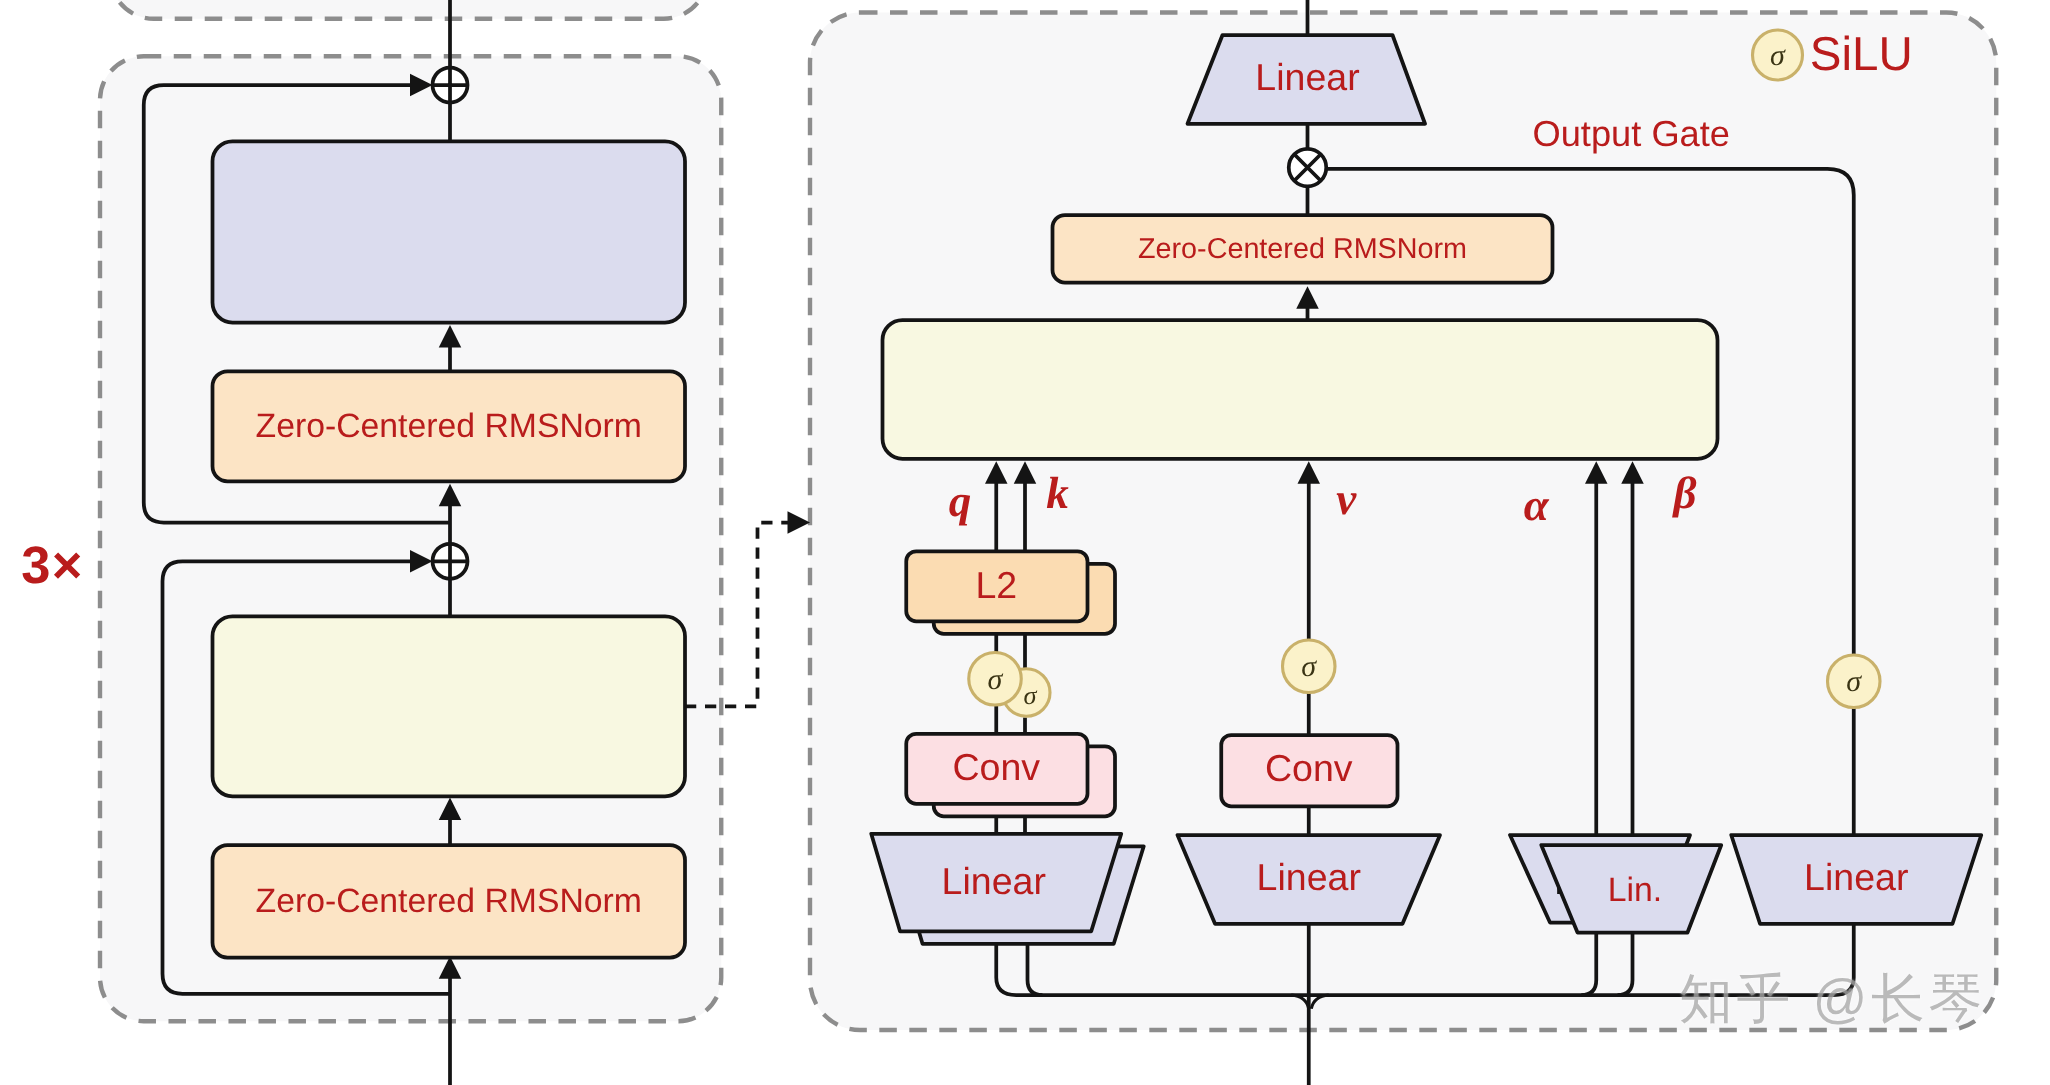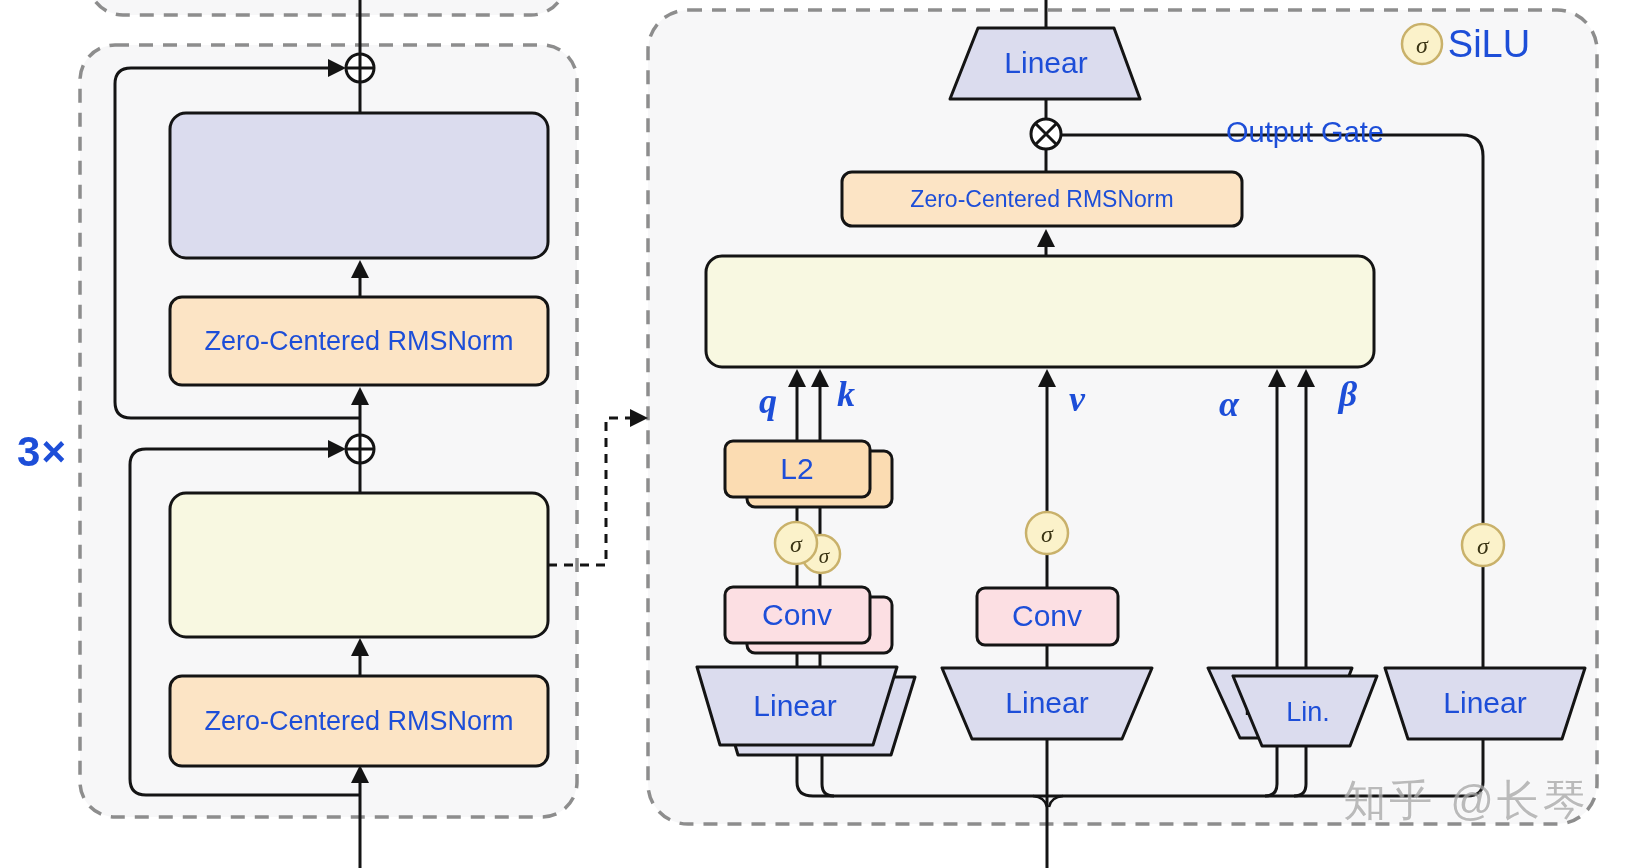--- a/index.html
+++ b/index.html
@@ -4,21 +4,21 @@
 <style>
   html,body{margin:0;padding:0;background:#ffffff;}
   #stage{
     position:relative;width:1640px;height:868px;overflow:hidden;
     background:#ffffff;
     font-family:"Liberation Sans", sans-serif;
   }
   #stage svg{position:absolute;left:0;top:0;}
   .label{
     position:absolute;transform:translate(-50%,-50%);
-    white-space:nowrap;color:#1d4ed8;line-height:1;
+    white-space:nowrap;color:#b91c1c;line-height:1;
     font-family:"Liberation Sans", sans-serif;
   }
   .box-label-lg{font-size:30px;}
   .box-label-xl{font-size:32px;}
   .box-label-md{font-size:27px;}
   .box-label-sm{font-size:23px;}
   .repeat-label{font-size:42px;font-weight:700;letter-spacing:1px;}
   .math-label{
     font-family:"Liberation Serif", serif;
     font-style:italic;font-weight:700;font-size:36px;
@@ -128,21 +128,21 @@
     <circle cx="1046" cy="134" r="15" fill="#ffffff" stroke="#141414" stroke-width="3"></circle>
     <path d="M1036,124 L1056,144 M1056,124 L1036,144" stroke="#141414" stroke-width="3" fill="none"></path>
   </g>
 </svg>
 
 <div class="label repeat-label" style="left:42px;top:452px;">3×</div>
 <div class="label box-label-md" style="left:359px;top:341px;">Zero-Centered RMSNorm</div>
 <div class="label box-label-md" style="left:359px;top:721px;">Zero-Centered RMSNorm</div>
 
 <div class="label box-label-lg" style="left:1046px;top:63px;">Linear</div>
-<div class="label gate-label" style="left:1305px;top:108px;margin-top:24px;">Output Gate</div>
+<div class="label gate-label" style="left:1305px;top:108px;">Output Gate</div>
 <div class="label sigma-glyph" style="left:1422px;top:45px;">σ</div>
 <div class="label silu-label" style="left:1489px;top:44px;">SiLU</div>
 <div class="label box-label-sm" style="left:1042px;top:199px;">Zero-Centered RMSNorm</div>
 
 <div class="label math-label" style="left:768px;top:401px;">q</div>
 <div class="label math-label" style="left:846px;top:394px;">k</div>
 <div class="label math-label" style="left:1077px;top:399px;">v</div>
 <div class="label math-label" style="left:1229px;top:404px;">α</div>
 <div class="label math-label" style="left:1348px;top:394px;">β</div>
 

